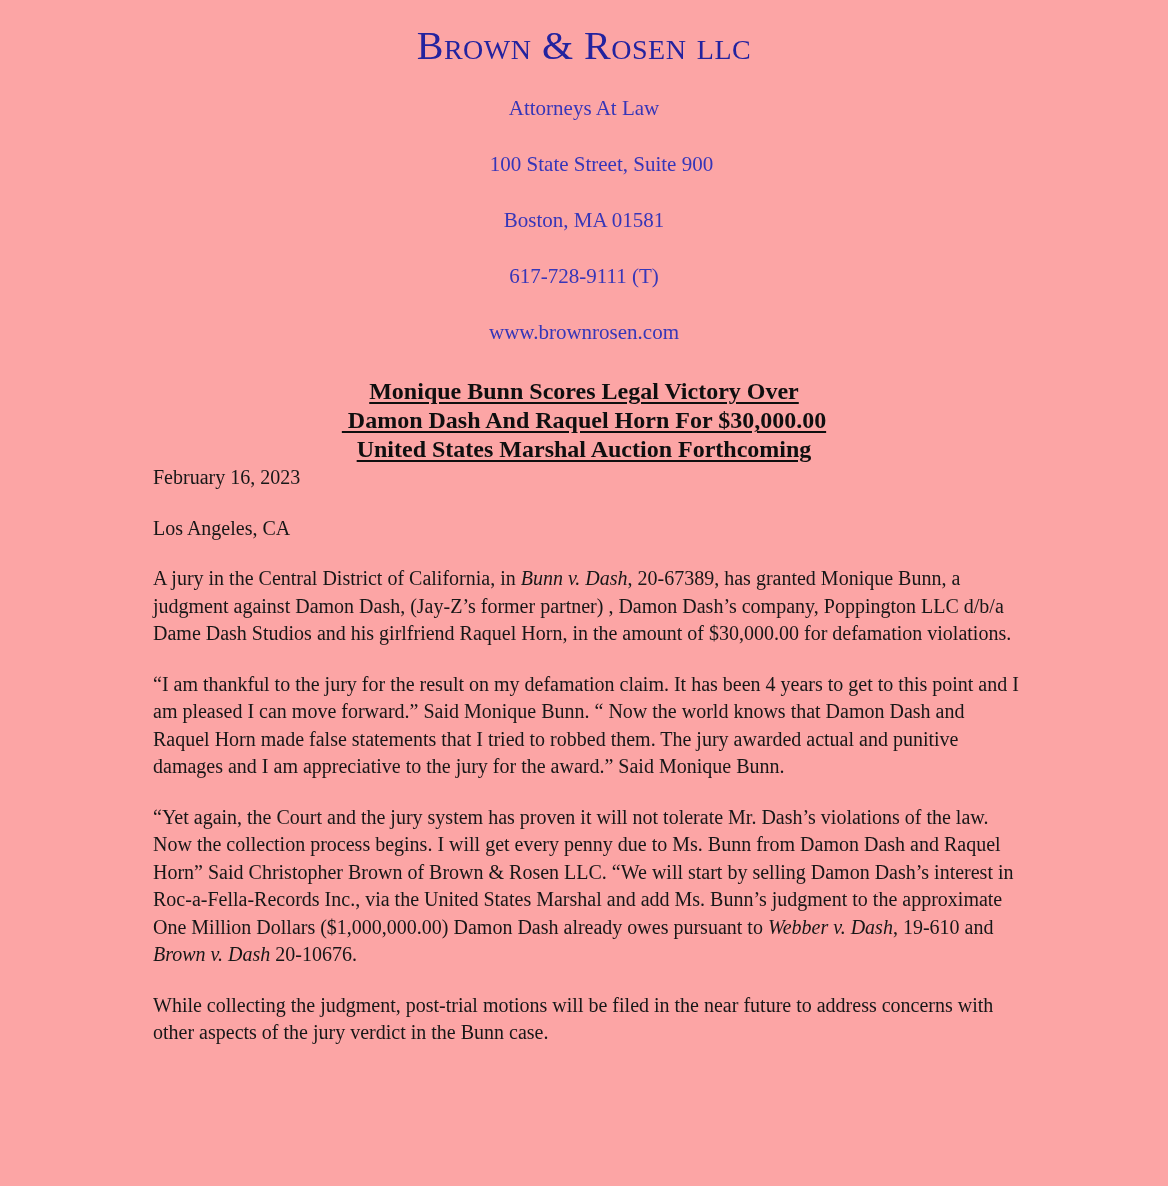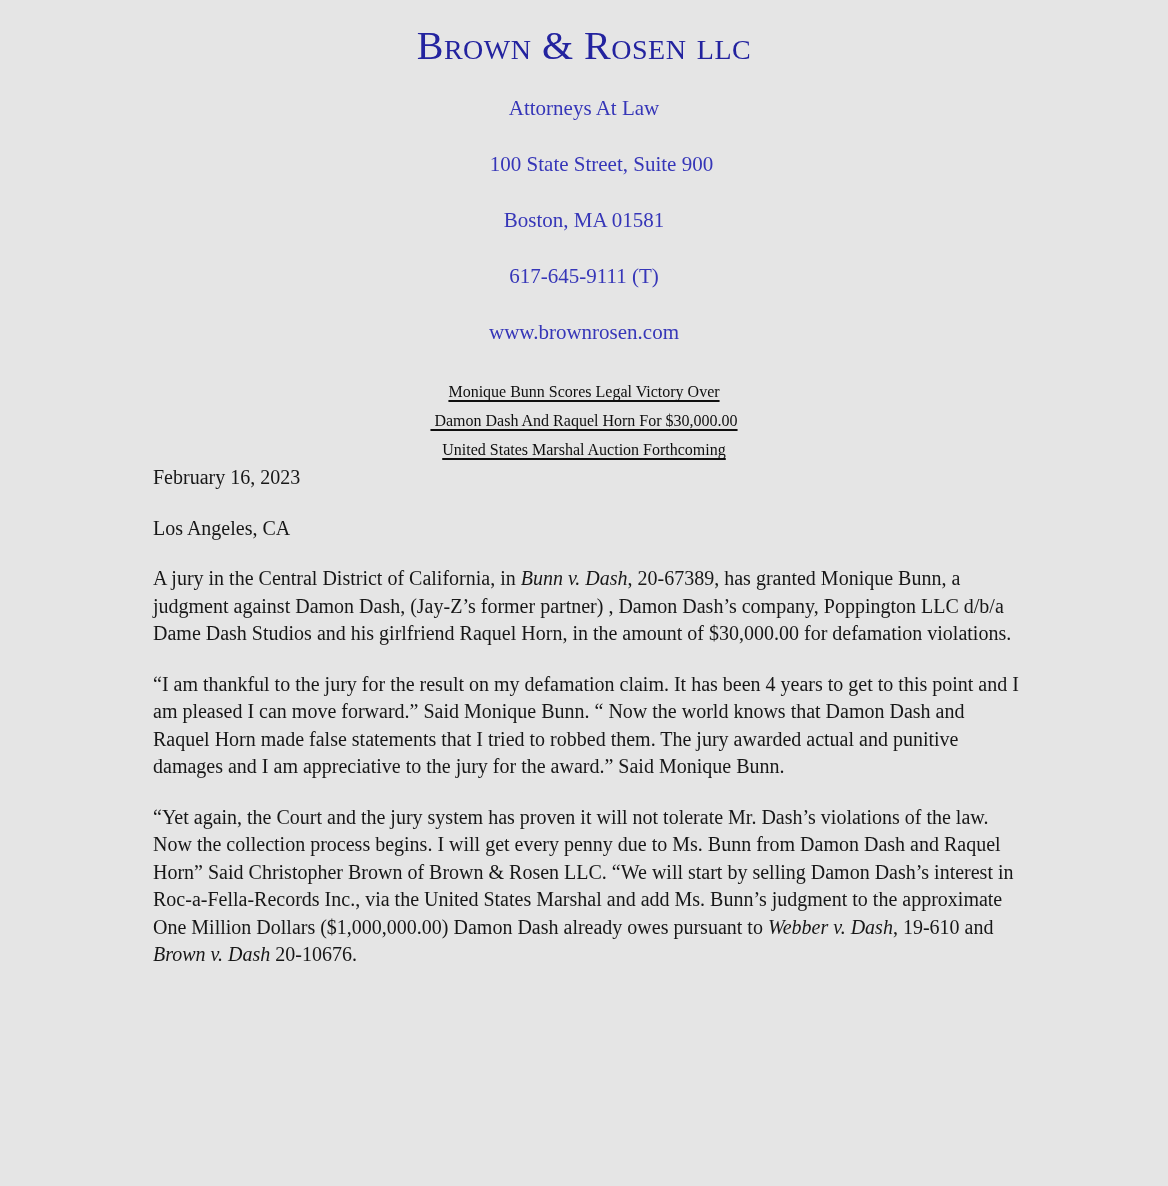--- a/index.html
+++ b/index.html
@@ -12,21 +12,21 @@
     height: 1186px;
     overflow: hidden;
     font-family: "Liberation Serif", serif;
     color: #1a1a1a;
   }
   .page {
     width: 1168px;
     height: 1186px;
     box-sizing: border-box;
     padding-top: 26px;
-    background: #e5e5e5;
+    background: #fca5a5;
   }
   
   .letterhead {
     text-align: center;
     color: #3434b6;
   }
   .firm-name {
     font-size: 40px;
     line-height: 40px;
     font-variant: small-caps;
@@ -37,22 +37,22 @@
   .letterhead-line {
     font-size: 21px;
     line-height: 28px;
     color: #3636b8;
     margin-top: 28px;
   }
   
   .headline {
     margin-top: 31px;
     text-align: center;
-    font-size: 16px;
-    font-weight: normal;
+    font-size: 24px;
+    font-weight: bold;
     line-height: 29px;
     color: #0f0f0f;
   }
   .headline-line span {
     text-decoration: underline;
     text-decoration-thickness: 2px;
     text-underline-offset: 3px;
   }
   
   .content {
@@ -72,21 +72,21 @@
 </head>
 <body>
 
 <div class="page">
 
   <header class="letterhead">
     <div class="firm-name" style="color: rgb(35, 35, 159);">Brown &amp; Rosen llc</div>
     <div class="letterhead-line" style="color: rgb(54, 54, 184);">Attorneys At Law</div>
     <div class="letterhead-line" style="color: rgb(54, 54, 184); padding-left: 35px;">100 State Street, Suite 900</div>
     <div class="letterhead-line" style="color: rgb(54, 54, 184);">Boston, MA 01581</div>
-    <div class="letterhead-line" style="color: rgb(54, 54, 184);">617-645-9111 (T)</div>
+    <div class="letterhead-line" style="color: rgb(54, 54, 184);">617-728-9111 (T)</div>
     <div class="letterhead-line" style="color: rgb(54, 54, 184);">www.brownrosen.com</div>
   </header>
 
   <section class="headline">
     <div class="headline-line">
       <span>Monique Bunn Scores Legal Victory Over</span>
     </div>
     <div class="headline-line">
       <span>&nbsp;Damon Dash And Raquel Horn For $30,000.00</span>
     </div>
@@ -97,16 +97,17 @@
 
   <section class="content">
     <div class="dateline">
       <p>February 16, 2023</p>
       <p>Los Angeles, CA</p>
     </div>
     <div id="paragraphs">
         <p><span>A jury in the Central District of California, in </span><span class="italic">Bunn v. Dash</span><span>, 20-67389,  has granted Monique Bunn,  a judgment against Damon Dash, (Jay-Z’s former partner) , Damon Dash’s company, Poppington LLC d/b/a Dame Dash Studios and his girlfriend Raquel Horn, in the amount of $30,000.00 for defamation violations.</span></p>
         <p><span>“I am thankful to the jury for the result on my defamation claim. It has been 4 years to get to this point and I am pleased I can move forward.” Said Monique Bunn. “ Now the world knows that Damon Dash and Raquel Horn made false statements that I tried to robbed them.  The jury awarded actual and punitive damages and I am appreciative to the jury for the award.” Said Monique Bunn.</span></p>
         <p><span>“Yet again, the Court and the jury system has proven it will not tolerate Mr. Dash’s violations of the law. Now the collection process begins. I will get every penny due to Ms. Bunn from Damon Dash and Raquel Horn” Said Christopher Brown of Brown &amp; Rosen LLC. “We will start by selling Damon Dash’s interest in Roc-a-Fella-Records Inc., via the United States Marshal and add Ms. Bunn’s judgment to the approximate One Million Dollars ($1,000,000.00) Damon Dash already owes pursuant to </span><span class="italic">Webber v. Dash</span><span>, 19-610 and </span><span class="italic">Brown v. Dash</span><span> 20-10676.</span></p>
+        <p><span>While collecting the judgment, post-trial motions will be filed in the near future to address concerns with other aspects of the jury verdict in the Bunn case.</span></p>
       </div>
   </section>
 
 </div>
 
 </body></html>

